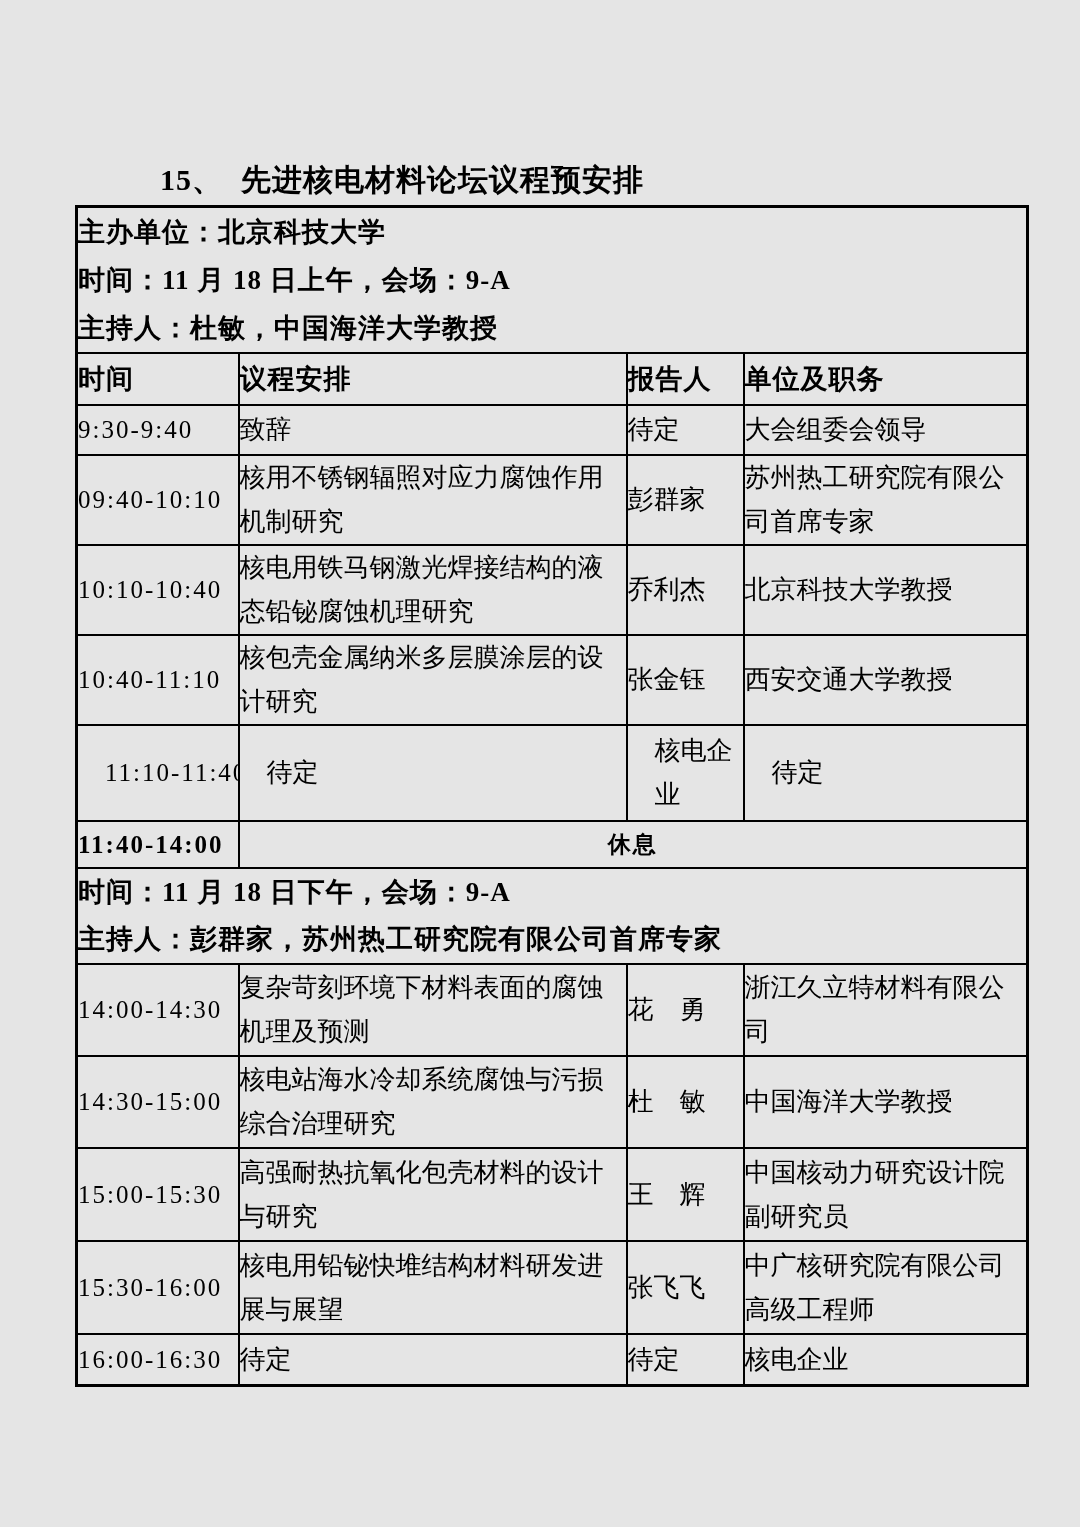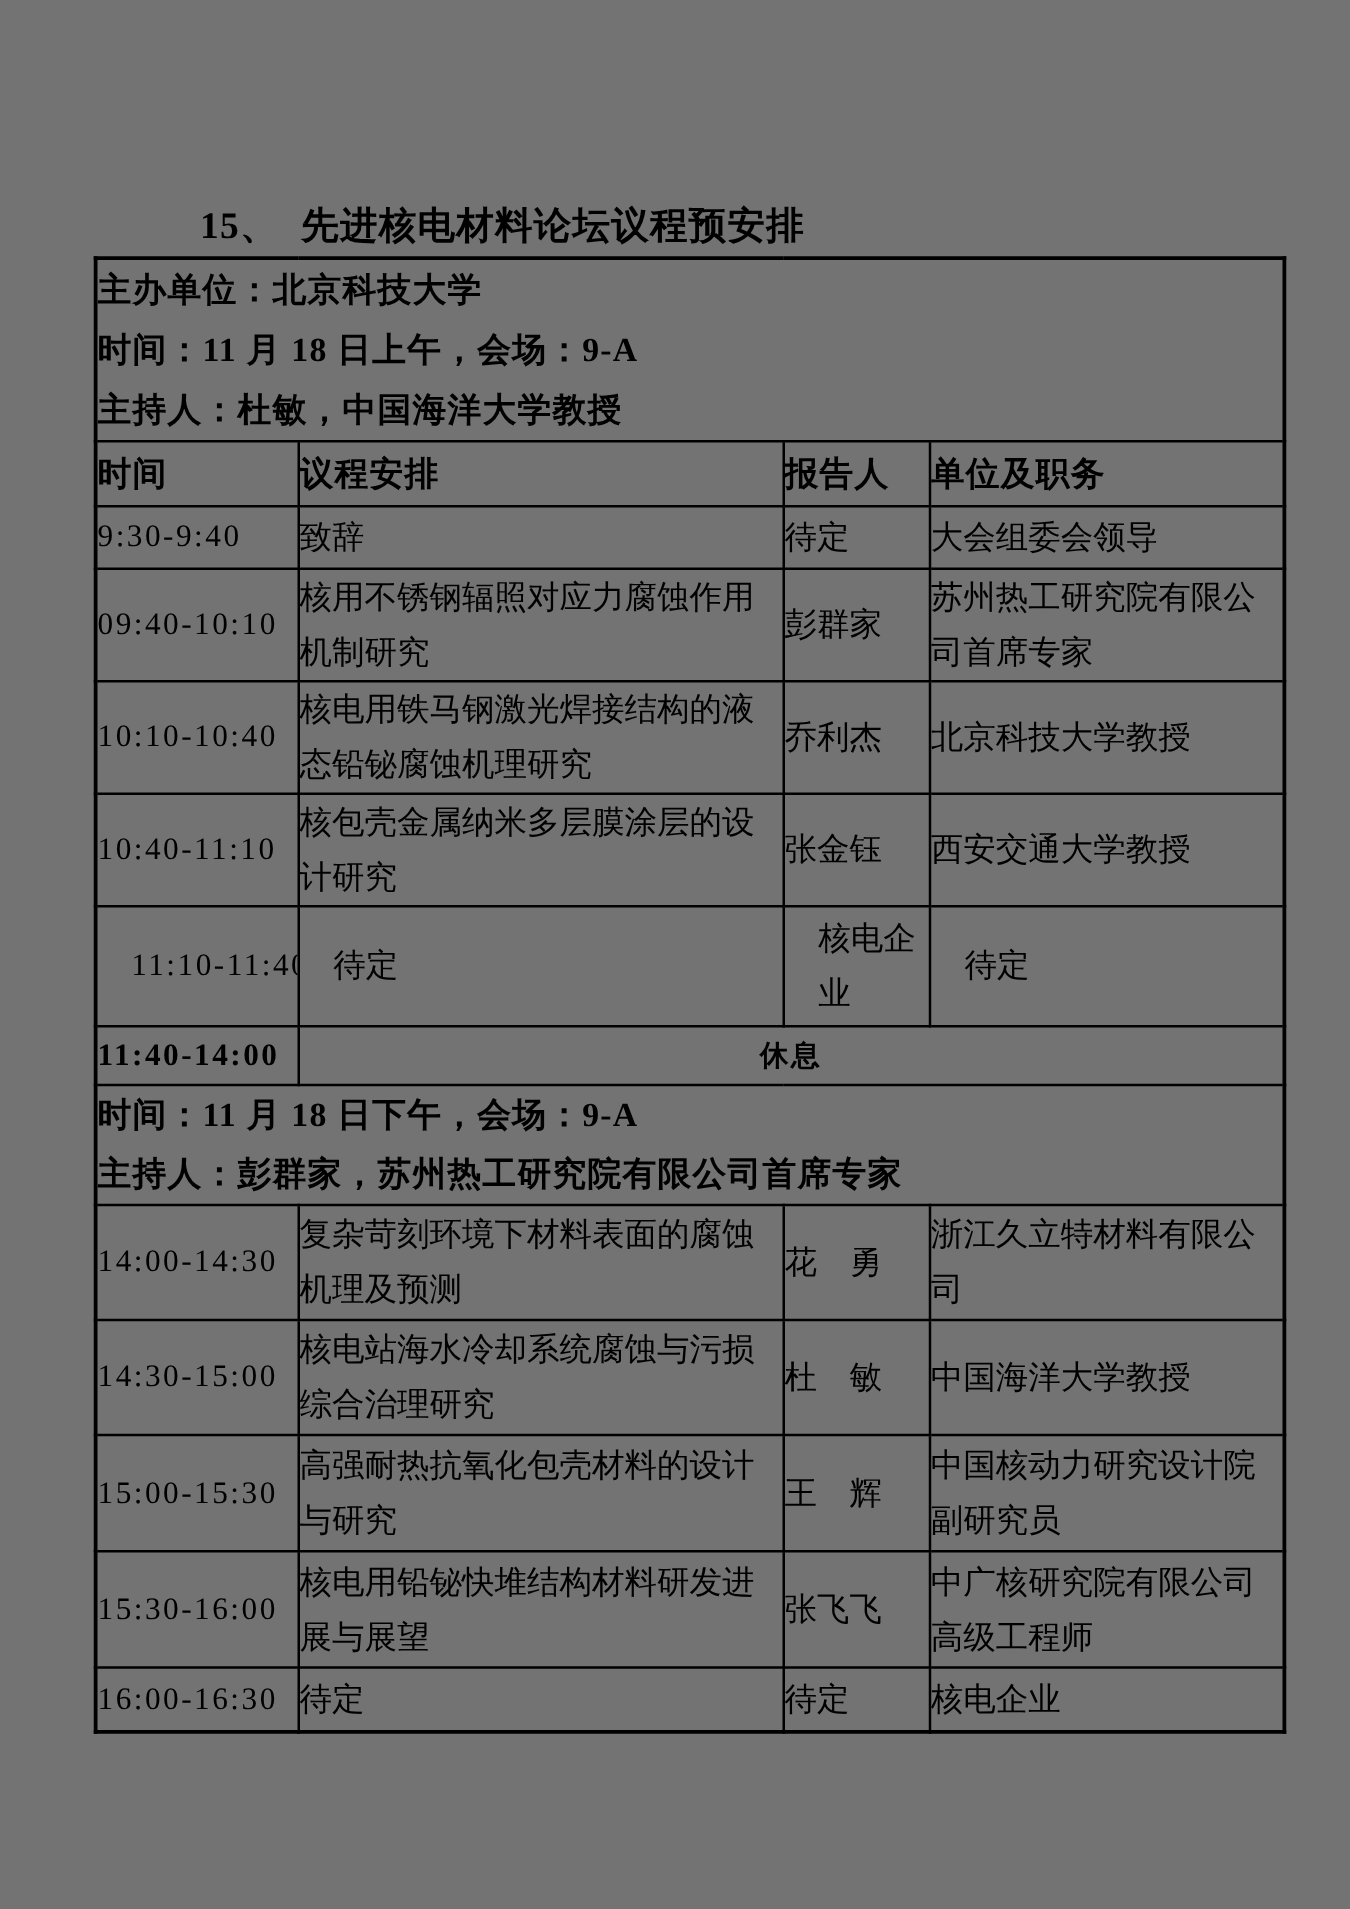--- a/index.html
+++ b/index.html
@@ -1,19 +1,19 @@
 <!DOCTYPE html>
 <html><head>
 <meta charset="utf-8">
 <style>
   html,body{margin:0;padding:0;background:#ffffff;}
   .page{
     position:relative;
     width:1080px;height:1527px;
-    background:#737373;color:#000000;
+    background:#e5e5e5;color:#000000;
     font-family:"Liberation Serif","DejaVu Serif",serif;
     overflow:hidden;
   }
   .doc-title{
     position:absolute;left:160px;top:160px;
     font-size:30px;font-weight:bold;letter-spacing:1px;
     white-space:nowrap;
   }
   .title-num{margin-right:18px;}
   table.agenda{

